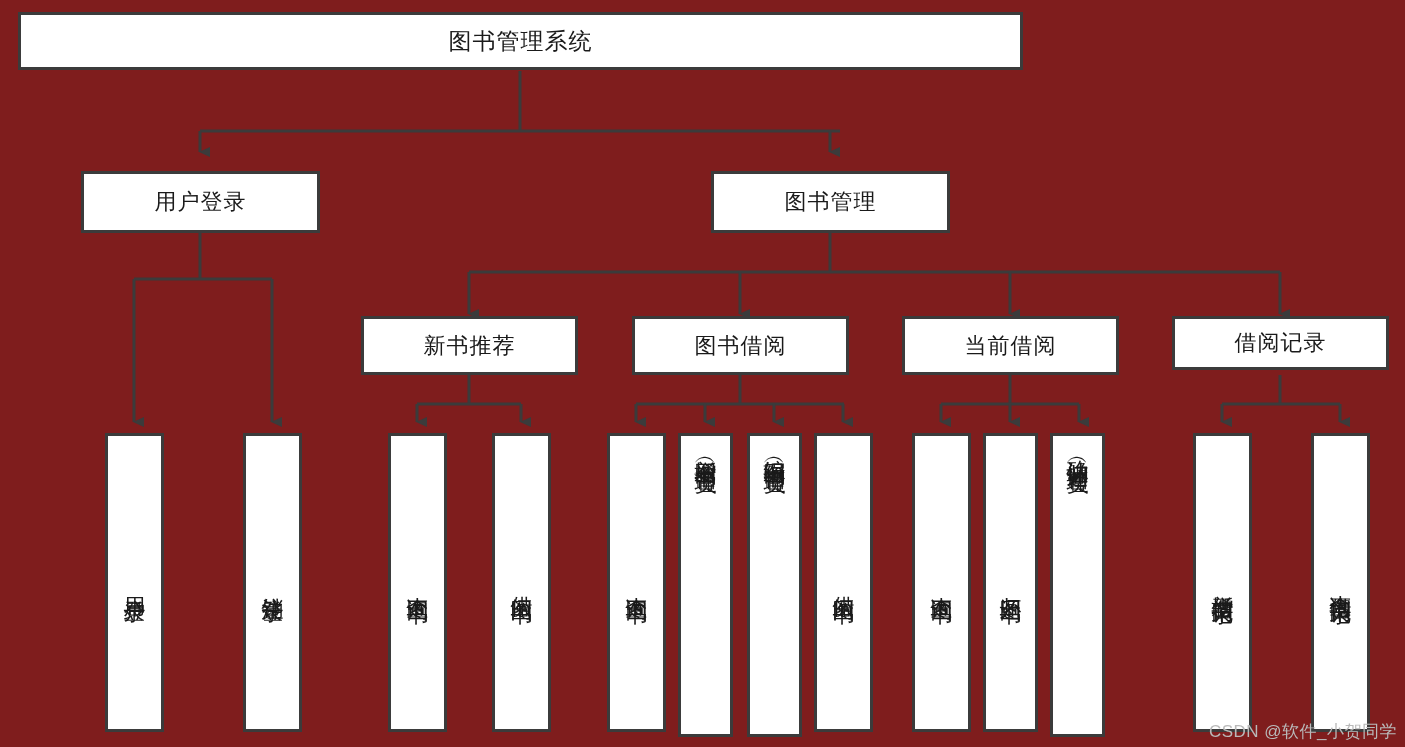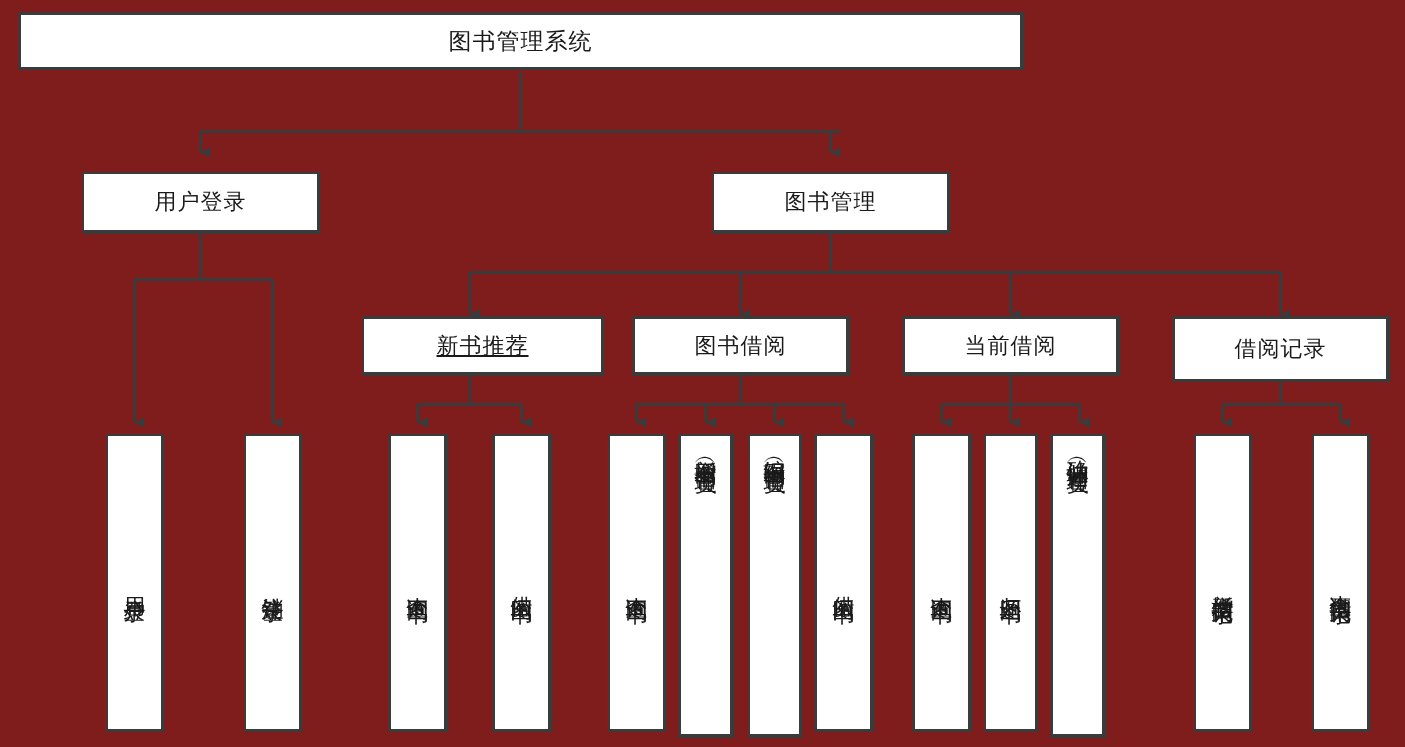--- a/index.html
+++ b/index.html
@@ -121,36 +121,37 @@
       <path d="M1222,404 L1222,422" marker-end="url(#arrow)"></path>
       <path d="M1340,404 L1340,422" marker-end="url(#arrow)"></path>
     </g>
   </svg>
 
   <div class="node h root" style="left:18px;top:12px;width:1005px;height:58px;">图书管理系统</div>
 
   <div class="node h" style="left:81px;top:171px;width:239px;height:62px;">用户登录</div>
   <div class="node h" style="left:711px;top:171px;width:239px;height:62px;text-align:right;">图书管理</div>
 
-  <div class="node h" style="left:361px;top:316px;width:243px;height:59px;text-decoration:underline;">新书推荐</div>
+  <div class="node h" style="left:361px;top:316px;width:217px;height:59px;">新书推荐</div>
   <div class="node h" style="left:632px;top:316px;width:217px;height:59px;">图书借阅</div>
   <div class="node h" style="left:902px;top:316px;width:217px;height:59px;text-align:center;">当前借阅</div>
-  <div class="node h" style="left:1172px;top:316px;width:217px;height:66px;">借阅记录</div>
+  <div class="node h" style="left:1172px;top:316px;width:217px;height:54px;">借阅记录</div>
 
   <div class="node v" style="left:105px;top:433px;width:59px;height:299px;">用户登录</div>
   <div class="node v" style="left:243px;top:433px;width:59px;height:299px;">注销登录</div>
 
   <div class="node v" style="left:388px;top:433px;width:59px;height:299px;">查询图书</div>
   <div class="node v" style="left:492px;top:433px;width:59px;height:299px;">借阅图书</div>
 
   <div class="node v" style="left:607px;top:433px;width:59px;height:299px;">查询图书</div>
   <div class="node v top-align" style="left:678px;top:433px;width:55px;height:304px;">新增图书（管理员）</div>
   <div class="node v top-align" style="left:747px;top:433px;width:55px;height:304px;">编辑图书（管理员）</div>
   <div class="node v" style="left:814px;top:433px;width:59px;height:299px;">借阅图书</div>
 
   <div class="node v" style="left:912px;top:433px;width:59px;height:299px;">查询图书</div>
   <div class="node v" style="left:983px;top:433px;width:55px;height:299px;">归还图书</div>
   <div class="node v top-align" style="left:1050px;top:433px;width:55px;height:304px;">确认归还（管理员）</div>
 
   <div class="node v" style="left:1193px;top:433px;width:59px;height:299px;">新增借阅记录</div>
   <div class="node v" style="left:1311px;top:433px;width:59px;height:299px;">查询借阅记录</div>
 
+  <div id="watermark">CSDN @软件_小贺同学</div>
 </div>
 
 </body></html>

